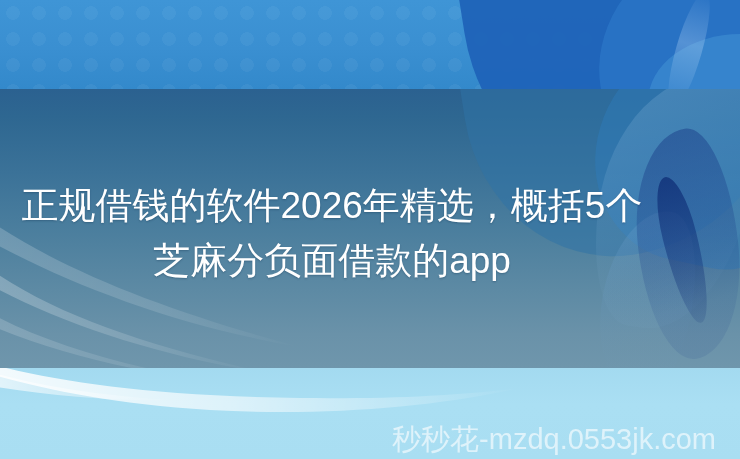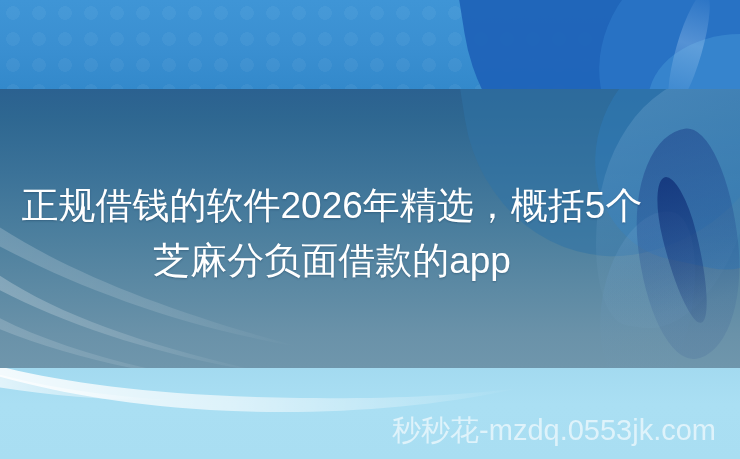--- a/index.html
+++ b/index.html
@@ -197,21 +197,21 @@
     letter-spacing: 0px;
     font-weight: 400;
     white-space: pre-line;
     text-shadow: 0 1px 2px rgba(10,40,70,0.30);
   }
 
   
   #watermark {
     position: absolute;
     right: 24px;
-    top: 411px;
+    top: 420px;
     color: rgba(255,255,255,0.62);
     font-size: 29px;
     line-height: 38px;
     font-weight: 400;
     letter-spacing: 0px;
     white-space: nowrap;
   }
 </style>
 </head>
 <body>

